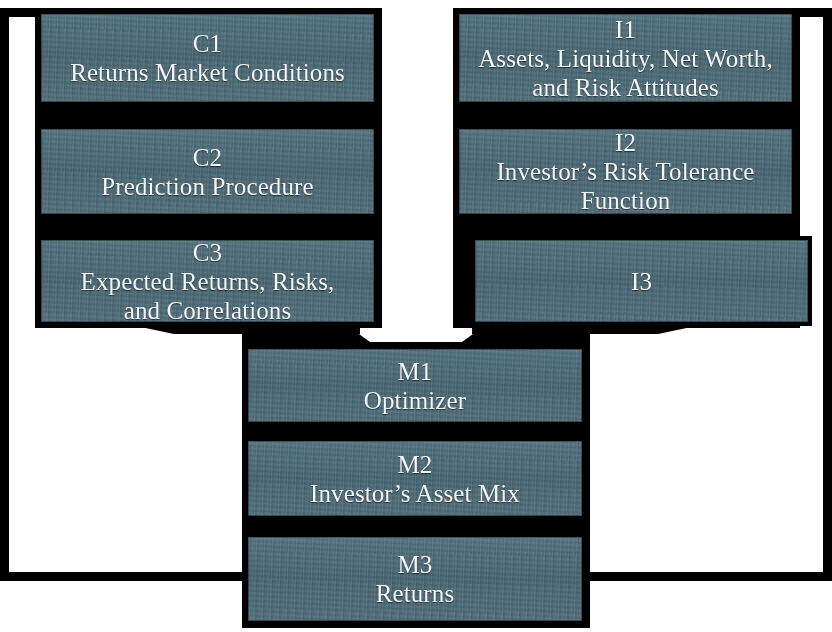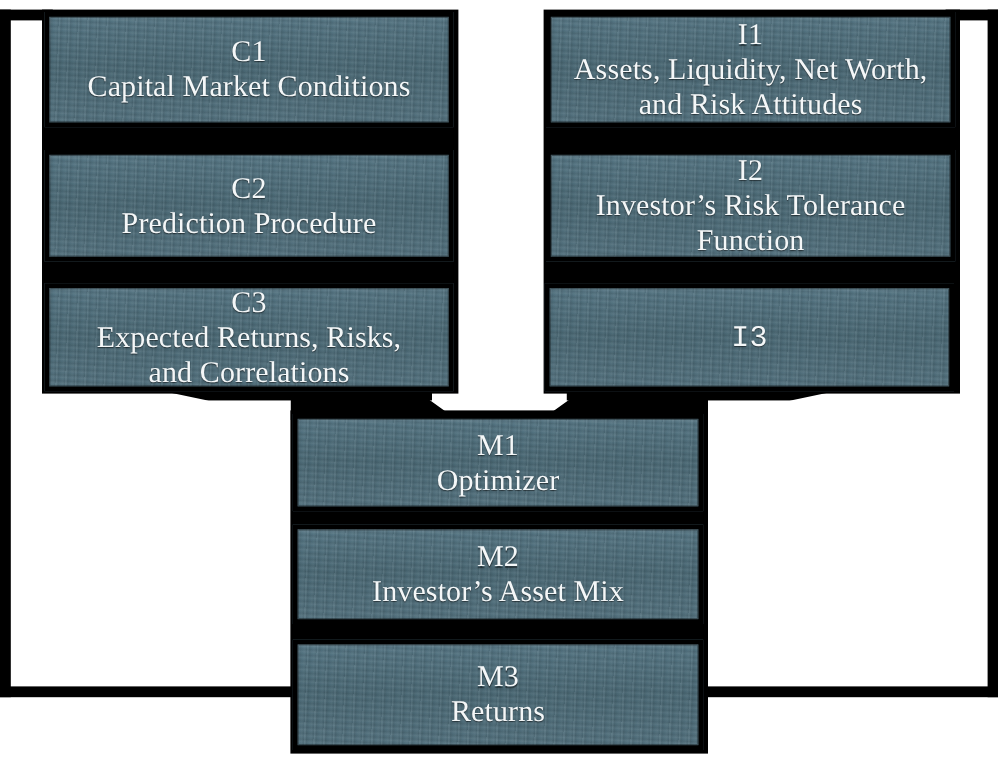--- a/index.html
+++ b/index.html
@@ -109,21 +109,21 @@
 
   <div class="funnel" style="left:242px; top:310px; width:348px; height:40px;
               clip-path: polygon(0% 0%, 24% 0%, 40% 100%, 60% 100%, 76% 0%, 100% 0%, 100% 100%, 0% 100%);"></div>
   <div class="funnel" style="left:60px; top:310px; width:300px; height:24px;
               clip-path: polygon(0% 0%, 100% 0%, 100% 100%, 38% 100%);"></div>
   <div class="funnel" style="left:472px; top:310px; width:300px; height:24px;
               clip-path: polygon(0% 0%, 100% 0%, 62% 100%, 0% 100%);"></div>
 
   <div class="node" style="left:37px; top:10px; width:341px; height:96px;">
     <span class="code">C1</span>
-    <span class="label">Capital Market Conditions</span>
+    <span class="label">Returns Market Conditions</span>
   </div>
 
   <div class="node" style="left:37px; top:125px; width:341px; height:93px;">
     <span class="code">C2</span>
     <span class="label">Prediction Procedure</span>
   </div>
 
   <div class="node" style="left:37px; top:236px; width:341px; height:90px;">
     <span class="code">C3</span>
     <span class="label" style="max-width:290px;text-align:center;">Expected Returns, Risks, and Correlations</span>
@@ -132,21 +132,21 @@
   <div class="node" style="left:455px; top:10px; width:341px; height:96px;">
     <span class="code">I1</span>
     <span class="label" style="max-width:325px;">Assets, Liquidity, Net Worth, and Risk Attitudes</span>
   </div>
 
   <div class="node" style="left:455px; top:125px; width:341px; height:93px;">
     <span class="code">I2</span>
     <span class="label" style="max-width:310px;">Investor’s Risk Tolerance Function</span>
   </div>
 
-  <div class="node" style="left:454px; top:236px; width:341px; height:90px;font-family:Liberation Mono, monospace;">
+  <div class="node" style="left:471px; top:236px; width:341px; height:90px;">
     <span class="code">I3</span>
   </div>
 
   <div class="node" style="left:244px; top:345px; width:342px; height:81px;text-align:center;">
     <span class="code">M1</span>
     <span class="label">Optimizer</span>
   </div>
 
   <div class="node" style="left:244px; top:437px; width:342px; height:83px;">
     <span class="code">M2</span>

